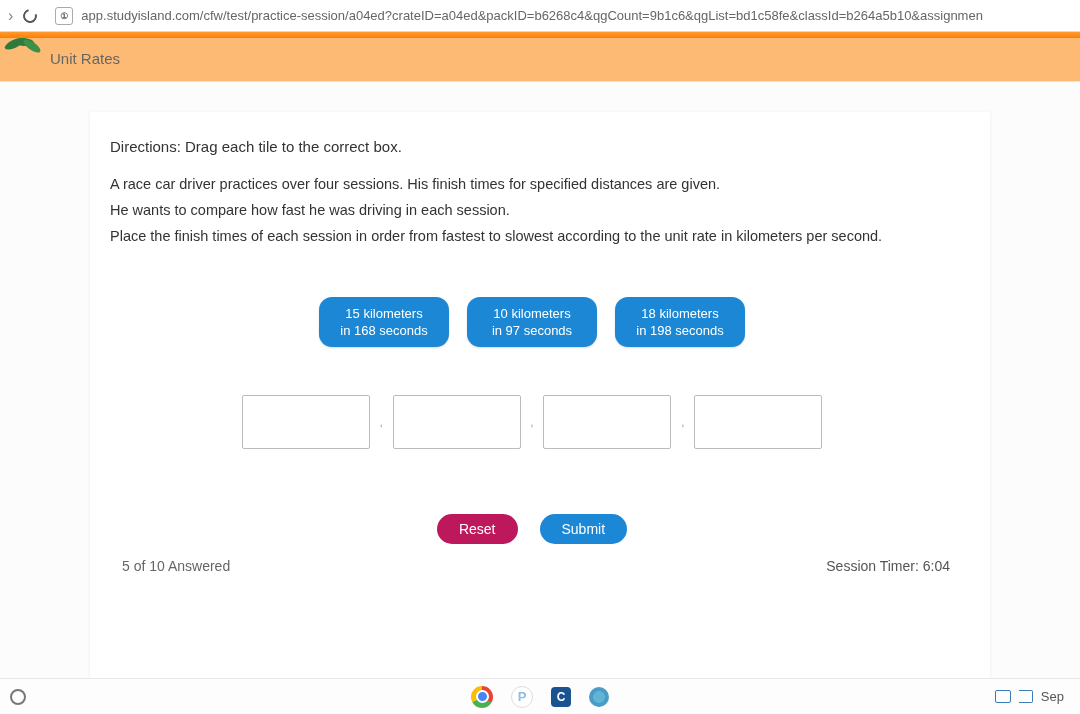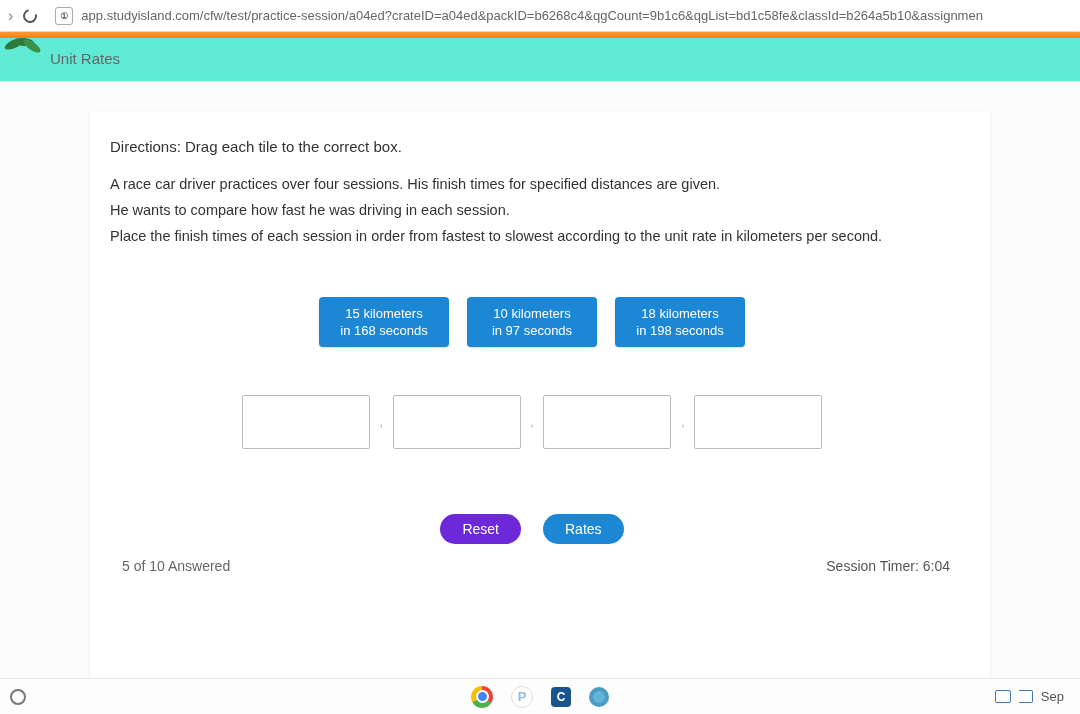--- a/index.html
+++ b/index.html
@@ -77,21 +77,21 @@
       position: absolute;
       width: 20px;
       height: 8px;
       background: #2d7a3a;
       border-radius: 50%;
     }
     .palm-leaf.l1 { top: 4px; left: 0; transform: rotate(-25deg); }
     .palm-leaf.l2 { top: 2px; left: 10px; transform: rotate(5deg); }
     .palm-leaf.l3 { top: 6px; left: 18px; transform: rotate(35deg); background:#3a9248;}
     .breadcrumb-bar {
-      background: #5eead4;
+      background: #fdba74;
       padding: 12px 22px 14px 50px;
       color: #666;
       font-size: 15px;
       border-bottom: 1px solid #e6e6e6;
     }
     .main-wrap {
       background: #fcfcfc;
       min-height: 600px;
       display: flex;
       justify-content: center;
@@ -119,21 +119,21 @@
     .tile {
       width: 130px;
       height: 50px;
       background: #1c87d4;
       color: #fff;
       font-size: 13px;
       display: flex;
       align-items: center;
       justify-content: center;
       text-align: center;
-      border-radius: 4px;
+      border-radius: 13px;
       line-height: 1.35;
       cursor: grab;
       box-shadow: 0 1px 2px rgba(0,0,0,0.15);
     }
     .drops-row {
       display: flex;
       justify-content: center;
       align-items: center;
       gap: 10px;
       margin-top: 48px;
@@ -154,21 +154,21 @@
     }
     .btn {
       padding: 7px 22px;
       border-radius: 18px;
       color: #fff;
       font-size: 14px;
       border: none;
       cursor: pointer;
       font-weight: 500;
     }
-    .btn-reset { background: #6d28d9; text-align: right; }
+    .btn-reset { background: #be185d; text-align: right; }
     .btn-submit { background: #1c87d4; }
     .footer {
       margin-top: 14px;
       display: flex;
       align-items: center;
       font-size: 14px;
       color: #555;
       padding: 0 4px 0 12px;
     }
     .footer-left { flex: 1; text-align: left; font-weight: 500; color:#666; }
@@ -300,21 +300,21 @@
       <span class="sep">,</span>
       <div class="drop"></div>
       <span class="sep">,</span>
       <div class="drop"></div>
       <span class="sep">,</span>
       <div class="drop"></div>
     </div>
 
     <div class="btn-row">
       <button class="btn btn-reset">Reset</button>
-      <button class="btn btn-submit">Rates</button>
+      <button class="btn btn-submit">Submit</button>
     </div>
 
     <div class="footer">
       <div class="footer-left">5 of 10 Answered</div>
       <div class="footer-center">Session Timer: 6:04</div>
     </div>
 
   </div>
 </div>
 

